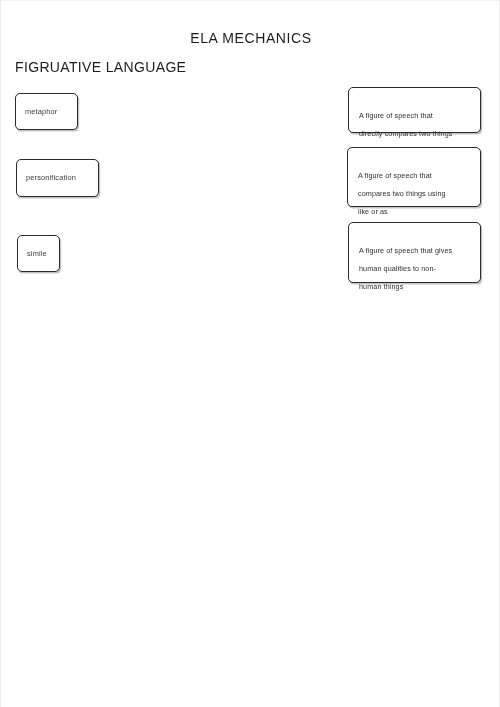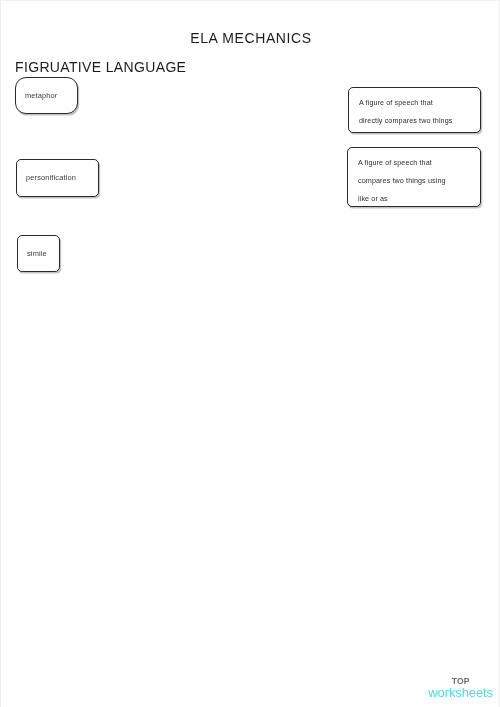--- a/index.html
+++ b/index.html
@@ -67,33 +67,33 @@
   }
 
   .term-text {
     font-size: 7.4px;
     color: #3a3a3a;
     letter-spacing: 0.15px;
     line-height: 10px;
   }
 
   .def-card {
-    padding: 3px 10px 9px 10px;
+    padding: 16px 10px 9px 10px;
   }
 
   .def-text {
     font-size: 7.2px;
     color: #2f2f2f;
     line-height: 12.2px;
     letter-spacing: 0.1px;
     white-space: pre-line;
   }
 
   
-  .term-0 { left: 14px;  top: 76px;  width: 63px;  height: 37px; border-radius: 11px; }
+  .term-0 { left: 14px;  top: 92px;  width: 63px;  height: 37px; }
   .term-1 { left: 15px;  top: 158px; width: 83px;  height: 38px; }
   .term-2 { left: 16px;  top: 234px; width: 43px;  height: 37px; }
 
   
   .def-0 { left: 347px; top: 86px;  width: 133px; height: 46px; }
   .def-1 { left: 346px; top: 146px; width: 134px; height: 60px; }
   .def-2 { left: 347px; top: 221px; width: 133px; height: 61px; }
 
   
   .footer-logo {
@@ -146,19 +146,20 @@
     <span class="def-text">A figure of speech that
 directly compares two things</span>
   </div>
 
   <div class="card def-card def-1">
     <span class="def-text">A figure of speech that
 compares two things using
 like or as</span>
   </div>
 
+  <div class="card def-card def-2">
+    <span class="def-text">A figure of speech that gives
+human qualities to non-
+human things</span>
+  </div>
 
-  <div class="footer-logo">
-    <span class="logo-top">TOP</span>
-    <span class="logo-worksheets">worksheets</span>
-  </div>
 
 </div>
 
 </body></html>

